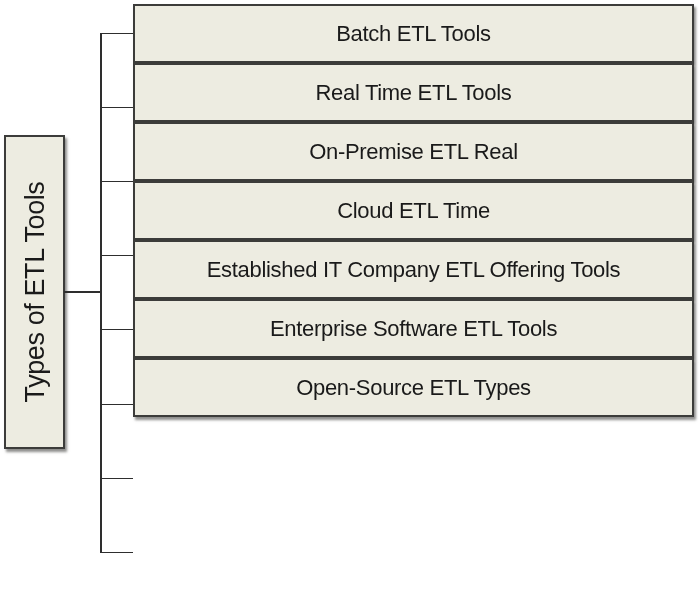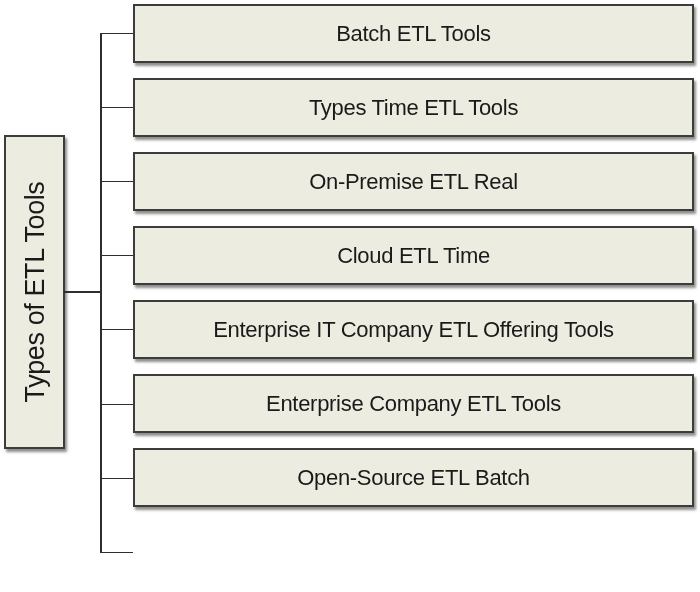--- a/index.html
+++ b/index.html
@@ -42,21 +42,20 @@
     white-space: nowrap;
   }
   
   .boxes {
     position: absolute;
     left: 133px;
     top: 4px;
     width: 561px;
     display: flex;
     flex-direction: column;
-    gap: 15px;
   }
   .leaf-box {
     height: 59px;
     background: #EDECE1;
     border: 2px solid #3C3C3A;
     box-sizing: border-box;
     box-shadow: 1.5px 2.5px 2.5px rgba(50,50,45,0.55);
     display: flex;
     align-items: center;
     justify-content: center;
@@ -116,32 +115,32 @@
   <div class="line branch b4"></div>
   <div class="line branch b5"></div>
   <div class="line branch b6"></div>
   <div class="line branch b7"></div>
 
   <div class="boxes">
     <div class="leaf-box">
       <span class="label">Batch ETL Tools</span>
     </div>
     <div class="leaf-box">
-      <span class="label">Types Time ETL Tools</span>
+      <span class="label">Real Time ETL Tools</span>
     </div>
     <div class="leaf-box">
       <span class="label">On-Premise ETL Real</span>
     </div>
     <div class="leaf-box">
       <span class="label">Cloud ETL Time</span>
     </div>
     <div class="leaf-box">
-      <span class="label">Enterprise IT Company ETL Offering Tools</span>
+      <span class="label">Established IT Company ETL Offering Tools</span>
     </div>
     <div class="leaf-box">
-      <span class="label">Enterprise Company ETL Tools</span>
+      <span class="label">Enterprise Software ETL Tools</span>
     </div>
     <div class="leaf-box">
-      <span class="label">Open-Source ETL Batch</span>
+      <span class="label">Open-Source ETL Types</span>
     </div>
   </div>
 
 </div>
 
 </body></html>

